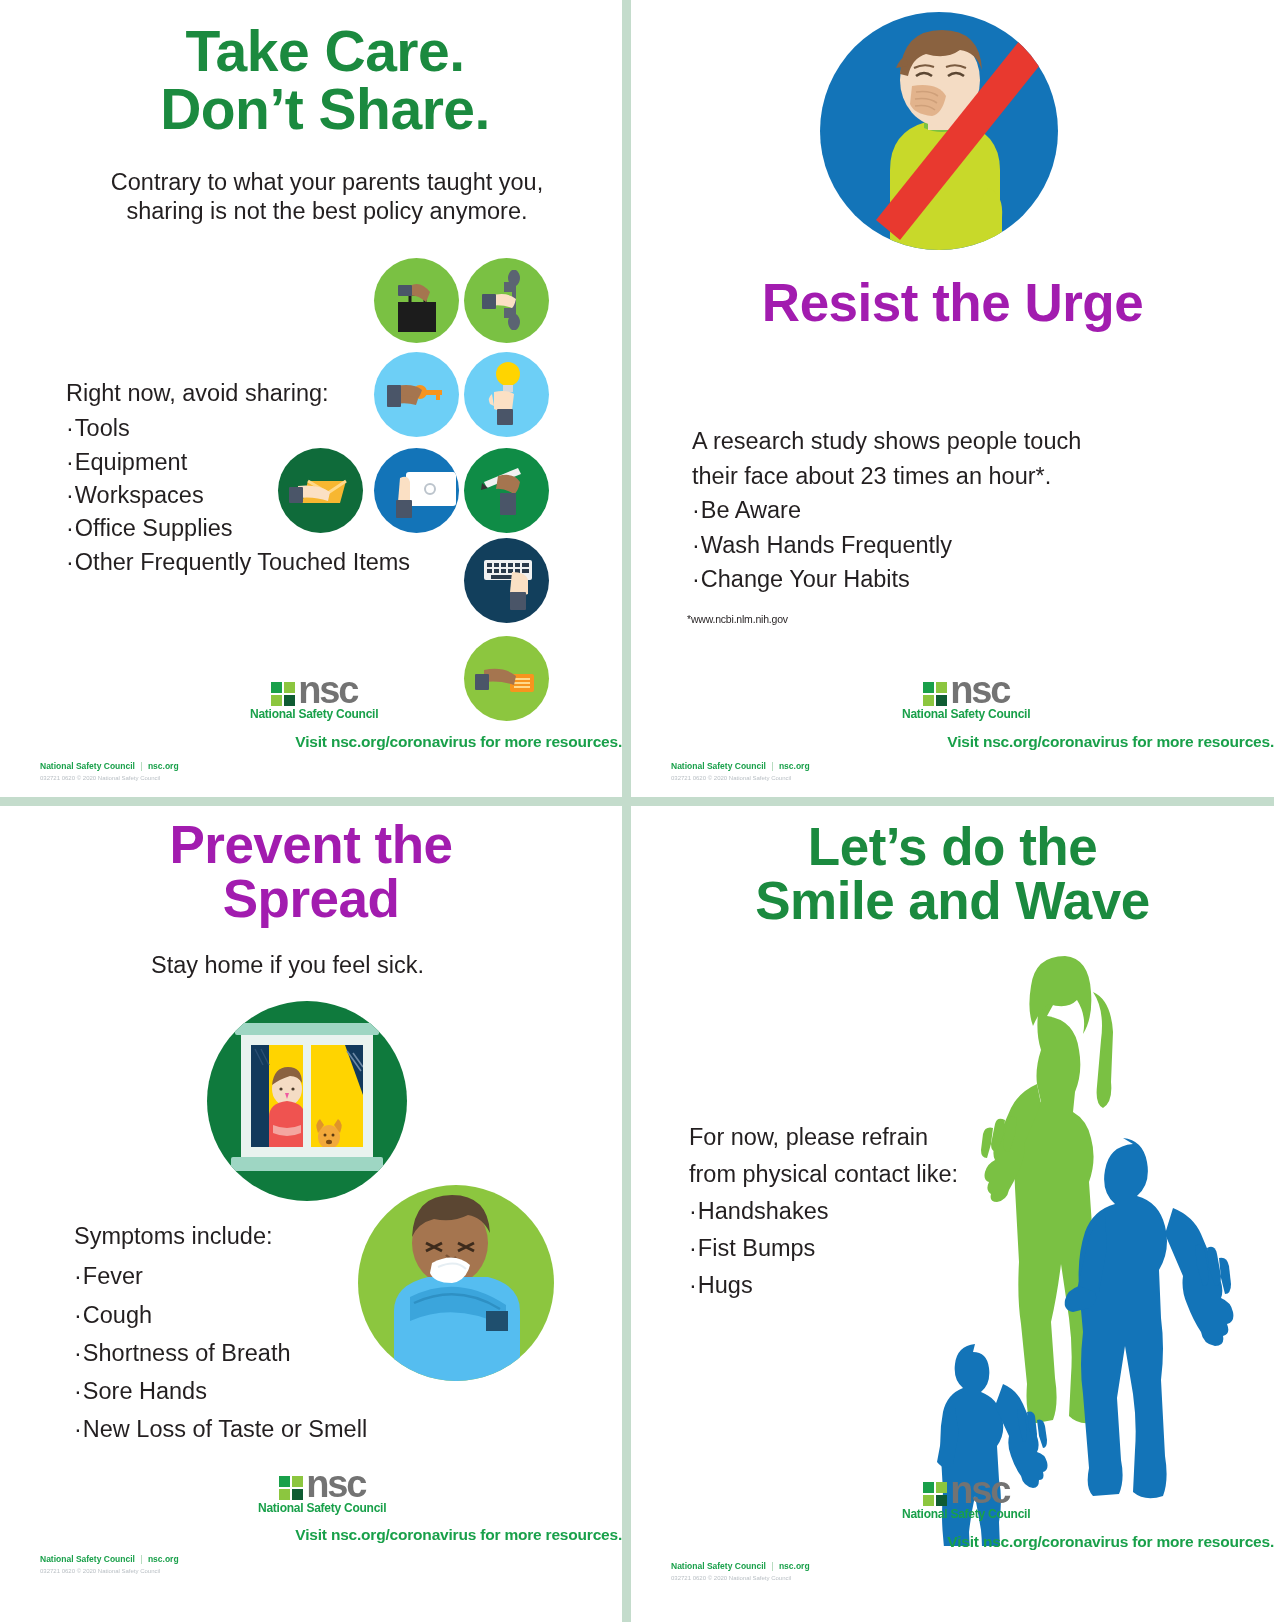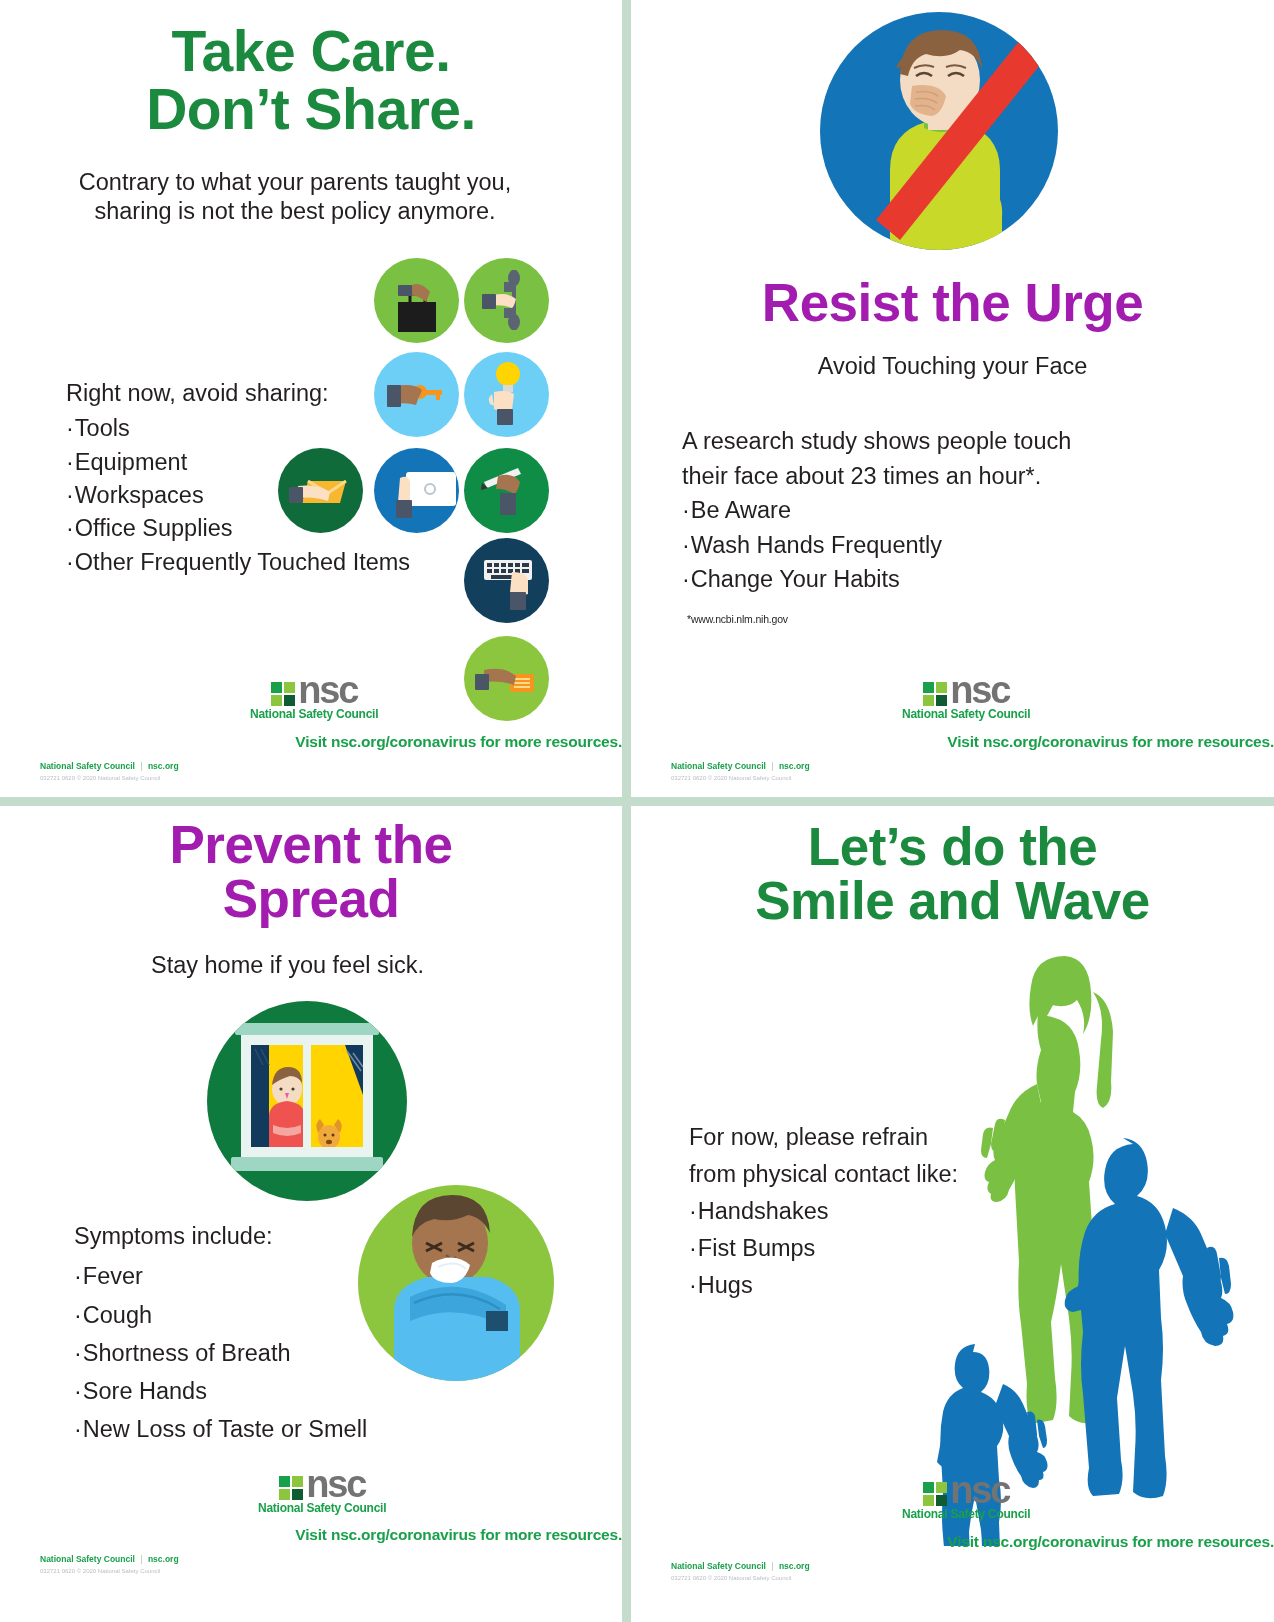--- a/index.html
+++ b/index.html
@@ -73,26 +73,26 @@
 </head>
 <body>
 
 <div class="sheet">
 
   <div class="v-rule"></div>
   <div class="h-rule"></div>
 
   <div class="panel p-tl">
 
-    <div class="title t-green" style="position:absolute;left:0;top:22px;width:622px;font-size:57px;">
+    <div class="title t-green" style="position:absolute;left:14px;top:22px;width:622px;font-size:57px;">
       <div>Take Care.</div>
       <div>Don’t Share.</div>
     </div>
 
-    <div class="subtitle" style="position:absolute;left:10px;top:168px;width:570px;font-size:23.5px;">
+    <div class="subtitle" style="position:absolute;left:42px;top:168px;width:570px;font-size:23.5px;">
       <div>Contrary to what your parents taught you,</div>
       <div>sharing is not the best policy anymore.</div>
     </div>
 
     <div class="badge bg-lightgreen" style="left:374px;top:258px;width:85px;height:85px;">
       <svg width="85" height="85" viewBox="0 0 85 85">
         <rect x="24" y="44" width="38" height="30" fill="#1c1c1c"></rect>
         <rect x="36" y="36" width="15" height="10" fill="none" stroke="#1c1c1c" stroke-width="3"></rect>
         <path d="M36 28 q10 -6 20 6 l-4 10 q-10 -8 -16 -6z" fill="#a5754f"></path>
         <rect x="24" y="27" width="14" height="11" rx="1" fill="#4a5568"></rect>
@@ -256,25 +256,22 @@
         </g>
 
         <path d="M208 18 l24 20 l-152 190 l-24 -20z" fill="#e8392f"></path>
       </svg>
     </div>
 
     <div class="title t-blue" style="position:absolute;left:0;top:276px;width:643px;font-size:53px;">
       <div>Resist the Urge</div>
     </div>
 
-    <div class="subtitle" style="position:absolute;left:0;top:352px;width:643px;font-size:23.5px;">
-      <div>Avoid Touching your Face</div>
-    </div>
-
-    <div class="body-text" style="position:absolute;left:51px;top:424px;font-size:23.5px;line-height:1.47;">
+
+    <div class="body-text" style="position:absolute;left:61px;top:424px;font-size:23.5px;line-height:1.47;">
       <div>A research study shows people touch</div>
       <div>their face about 23 times an hour*.</div>
       <ul class="bullets">
         <li>Be Aware</li>
         <li>Wash Hands Frequently</li>
         <li>Change Your Habits</li>
       </ul>
     </div>
 
     <div class="footnote" style="position:absolute;left:56px;top:613px;">*www.ncbi.nlm.nih.gov</div>

